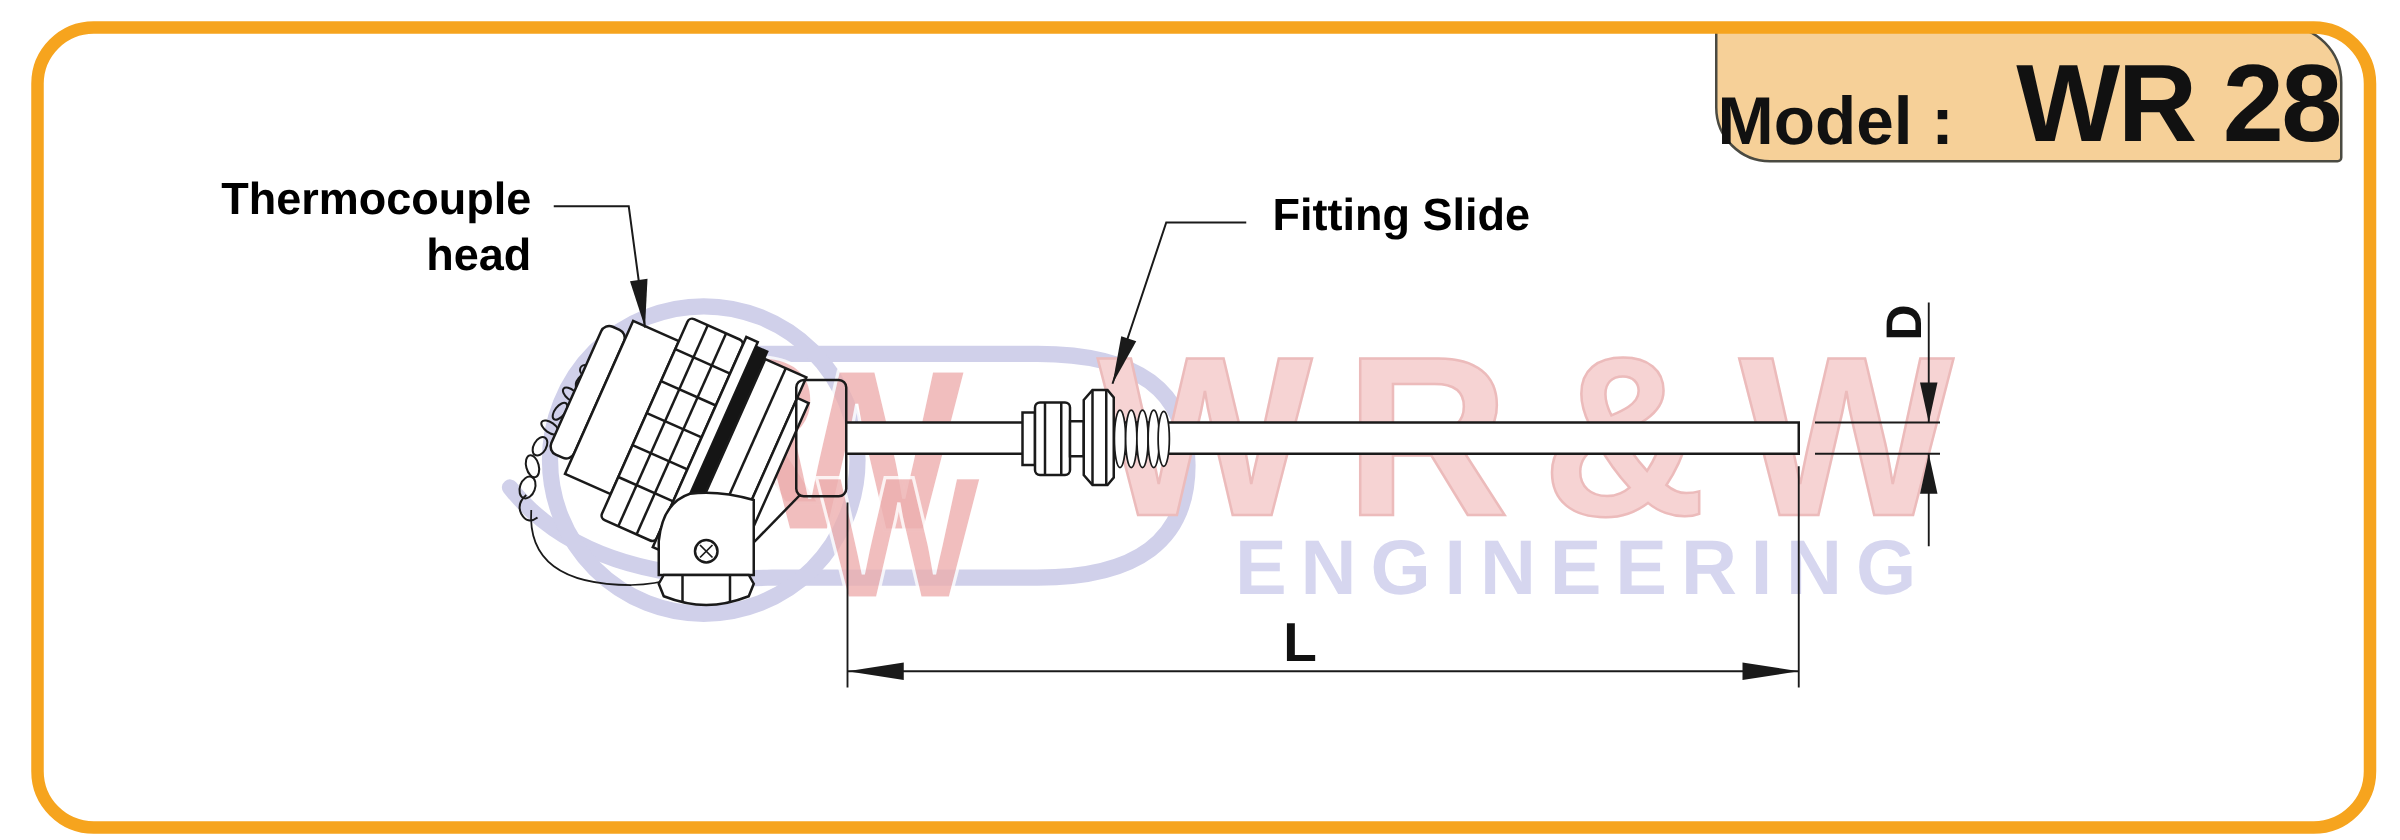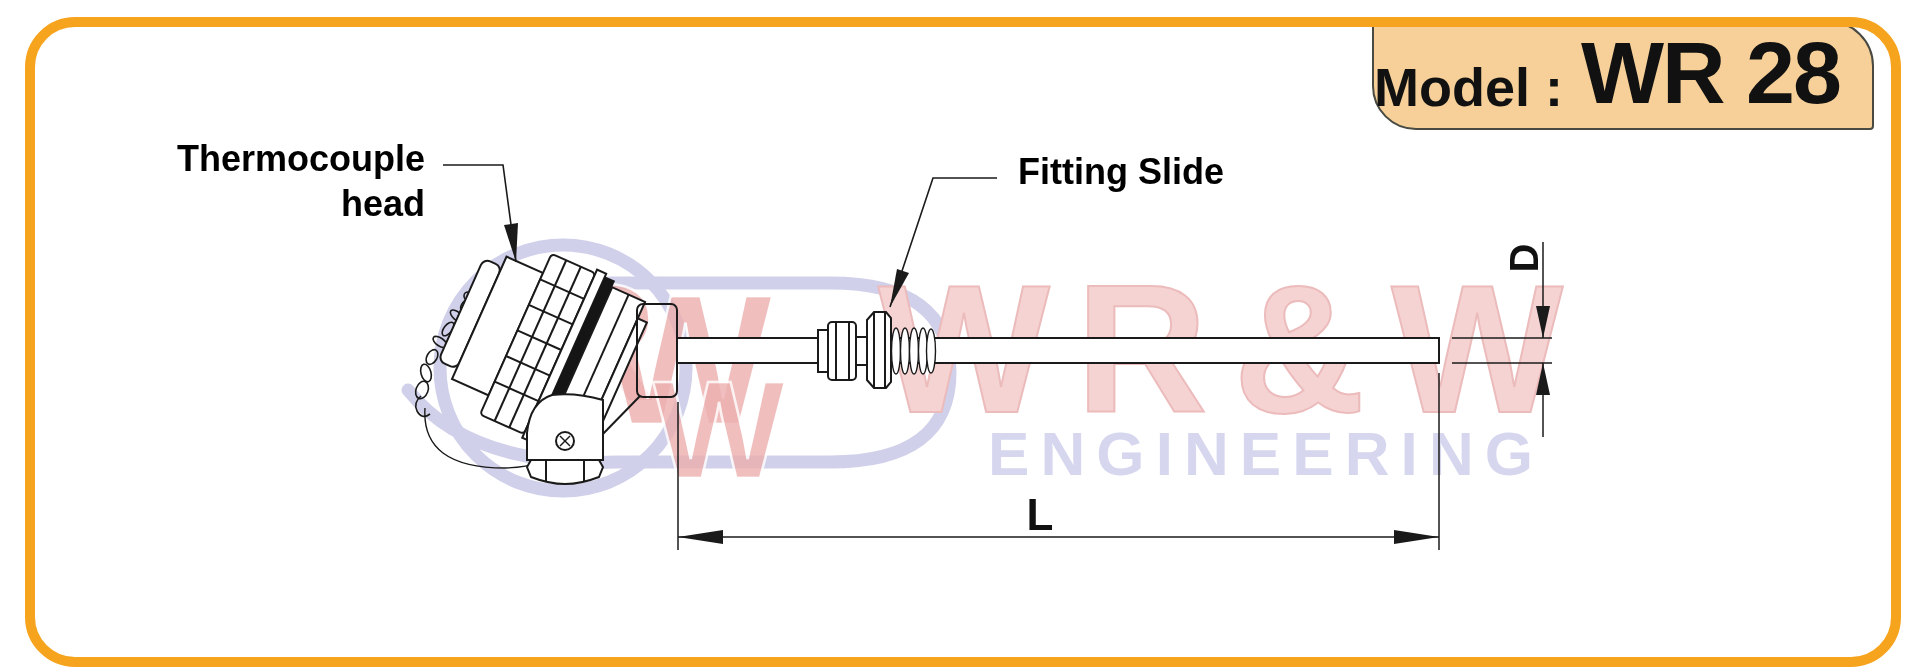--- a/index.html
+++ b/index.html
@@ -6,22 +6,22 @@
   #canvas{position:relative;width:1920px;height:672px;background:#ffffff;overflow:hidden;
           font-family:"Liberation Sans", sans-serif;}
   svg{position:absolute;left:0;top:0;}
   
   #frame{position:absolute;left:25px;top:17px;width:1856px;height:630px;
          border:10px solid #F6A41E;border-radius:50px;pointer-events:none;z-index:40;}
   
   #model-tab{position:absolute;left:1372px;top:20px;width:502px;height:110px;
              background:#F6D098;border:2px solid #4a4a42;
              border-radius:4px 46px 4px 44px;z-index:30;
-             display:flex;align-items:flex-end;justify-content:flex-start;
-             padding-bottom:14px;box-sizing:border-box;color:#111;}
+             display:flex;align-items:flex-end;justify-content:space-between;
+             padding-bottom:4px;box-sizing:border-box;color:#111;}
   #model-tab .model-word{font-size:54px;font-weight:600;line-height:1;margin-right:18px;}
   #model-tab .model-code{font-size:88px;font-weight:600;line-height:.92;letter-spacing:-2px;}
   .callout{position:absolute;color:#000000;font-weight:700;font-size:36px;line-height:48px;z-index:50;}
   #label-thermocouple{left:150px;top:136px;width:275px;text-align:right;line-height:45px;}
   #label-fitting{left:1018px;top:147px;text-align:center;line-height:50px;}
   #dim-l{position:absolute;left:980px;top:490px;width:120px;text-align:center;
          font-size:44px;font-weight:700;color:#111;z-index:50;}
   #dim-d{position:absolute;left:1497px;top:240px;width:46px;height:36px;text-align:center;
          font-size:40px;font-weight:700;color:#111;transform:rotate(-90deg);z-index:50;}
 </style>

